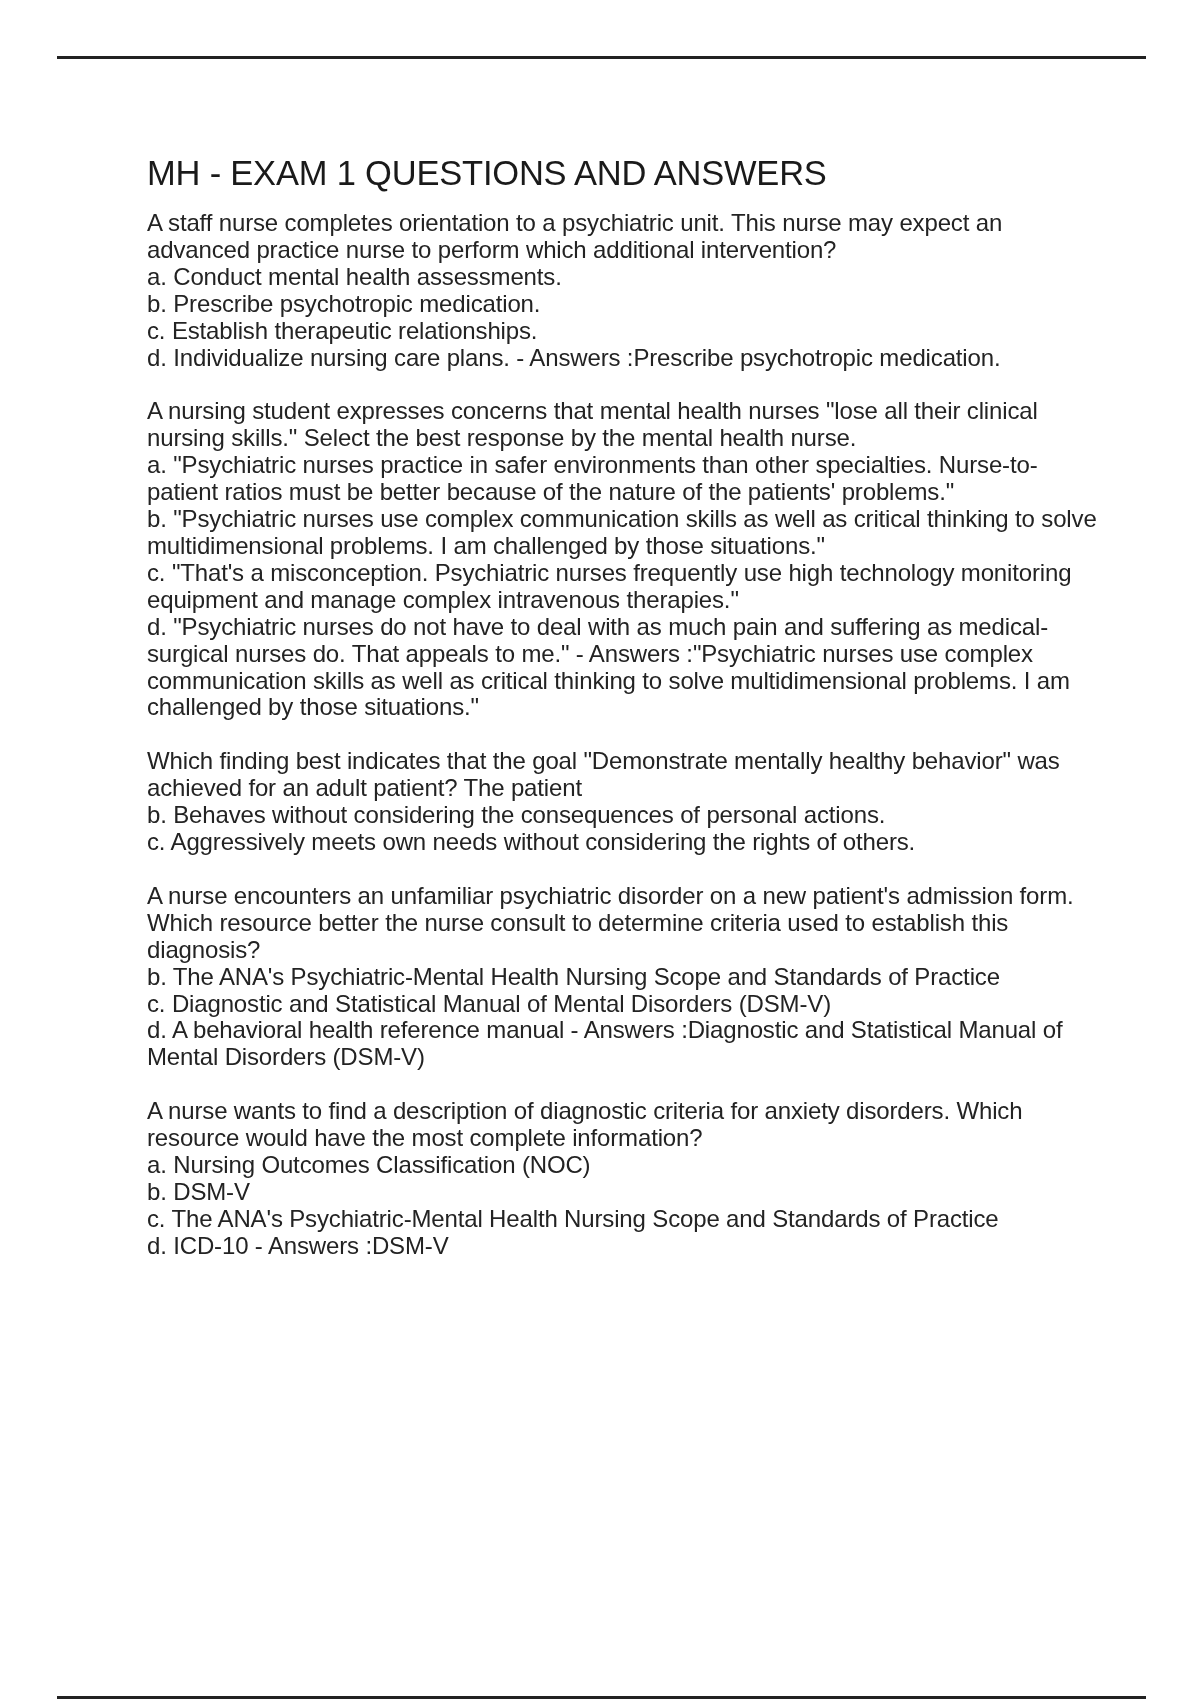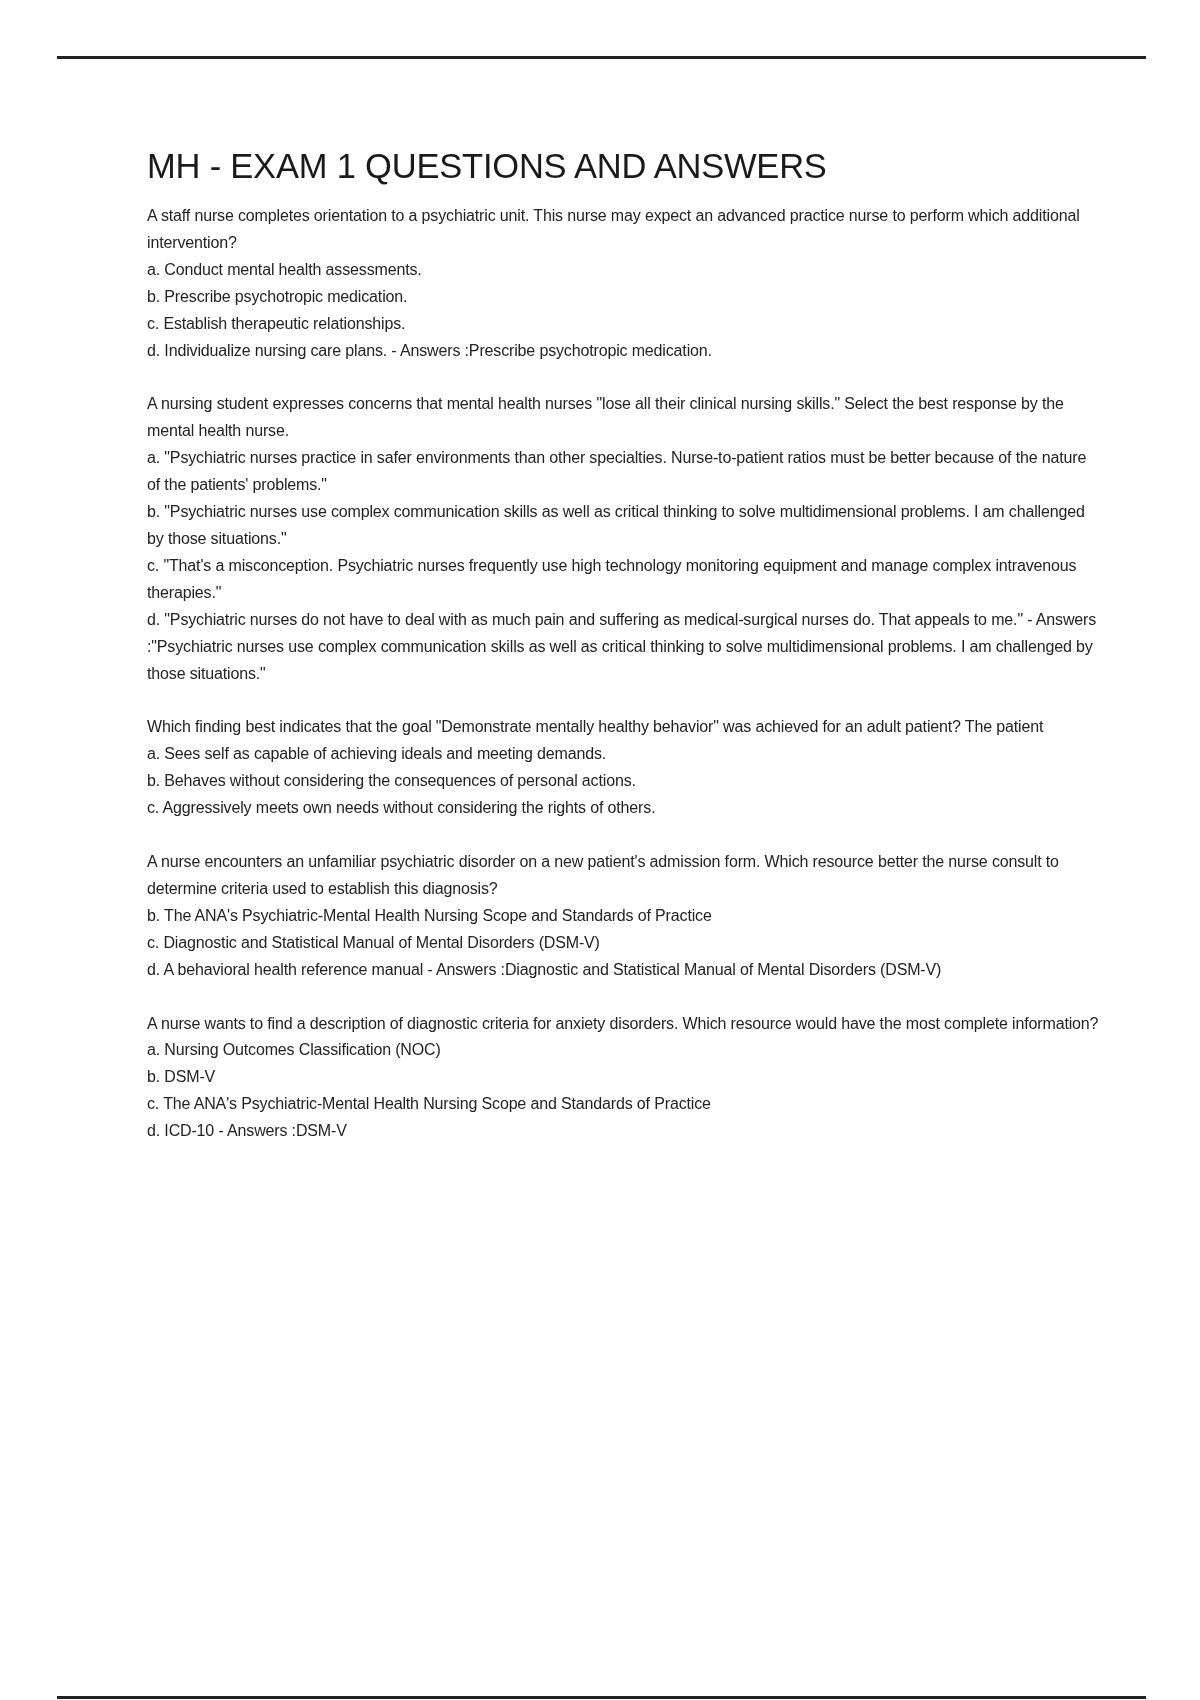--- a/index.html
+++ b/index.html
@@ -20,33 +20,33 @@
       left: 57px;
       width: 1089px;
       height: 3px;
       background: #222222;
     }
     .rule.top { top: 56px; }
     .rule.bottom { top: 1696px; }
     .content {
       position: absolute;
       left: 147px;
-      top: 146px;
+      top: 153px;
       width: 960px;
     }
     .title {
       font-size: 34.5px;
       font-weight: normal;
       margin: 0 0 17px 0;
       letter-spacing: -0.2px;
       color: #1a1a1a;
       line-height: 40px;
     }
     .qa {
-      font-size: 16px;
+      font-size: 24px;
       line-height: 26.9px;
       margin: 0 4px 27px 0;
       color: #232323;
       letter-spacing: -0.15px;
     }
     .qa p {
       margin: 0;
     }
   </style>
 </head>
@@ -68,21 +68,20 @@
   <div class="qa">
     <p>A nursing student expresses concerns that mental health nurses "lose all their clinical nursing skills." Select the best response by the mental health nurse.</p>
     <p>a. "Psychiatric nurses practice in safer environments than other specialties. Nurse-to-patient ratios must be better because of the nature of the patients' problems."</p>
     <p>b. "Psychiatric nurses use complex communication skills as well as critical thinking to solve multidimensional problems. I am challenged by those situations."</p>
     <p>c. "That's a misconception. Psychiatric nurses frequently use high technology monitoring equipment and manage complex intravenous therapies."</p>
     <p>d. "Psychiatric nurses do not have to deal with as much pain and suffering as medical-surgical nurses do. That appeals to me." - Answers :"Psychiatric nurses use complex communication skills as well as critical thinking to solve multidimensional problems. I am challenged by those situations."</p>
   </div>
 
   <div class="qa">
     <p>Which finding best indicates that the goal "Demonstrate mentally healthy behavior" was achieved for an adult patient? The patient</p>
-    <p>a. Sees self as capable of achieving ideals and meeting demands.</p>
     <p>b. Behaves without considering the consequences of personal actions.</p>
     <p>c. Aggressively meets own needs without considering the rights of others.</p>
   </div>
 
   <div class="qa">
     <p>A nurse encounters an unfamiliar psychiatric disorder on a new patient's admission form. Which resource better the nurse consult to determine criteria used to establish this diagnosis?</p>
     <p>b. The ANA's Psychiatric-Mental Health Nursing Scope and Standards of Practice</p>
     <p>c. Diagnostic and Statistical Manual of Mental Disorders (DSM-V)</p>
     <p>d. A behavioral health reference manual - Answers :Diagnostic and Statistical Manual of Mental Disorders (DSM-V)</p>
   </div>

